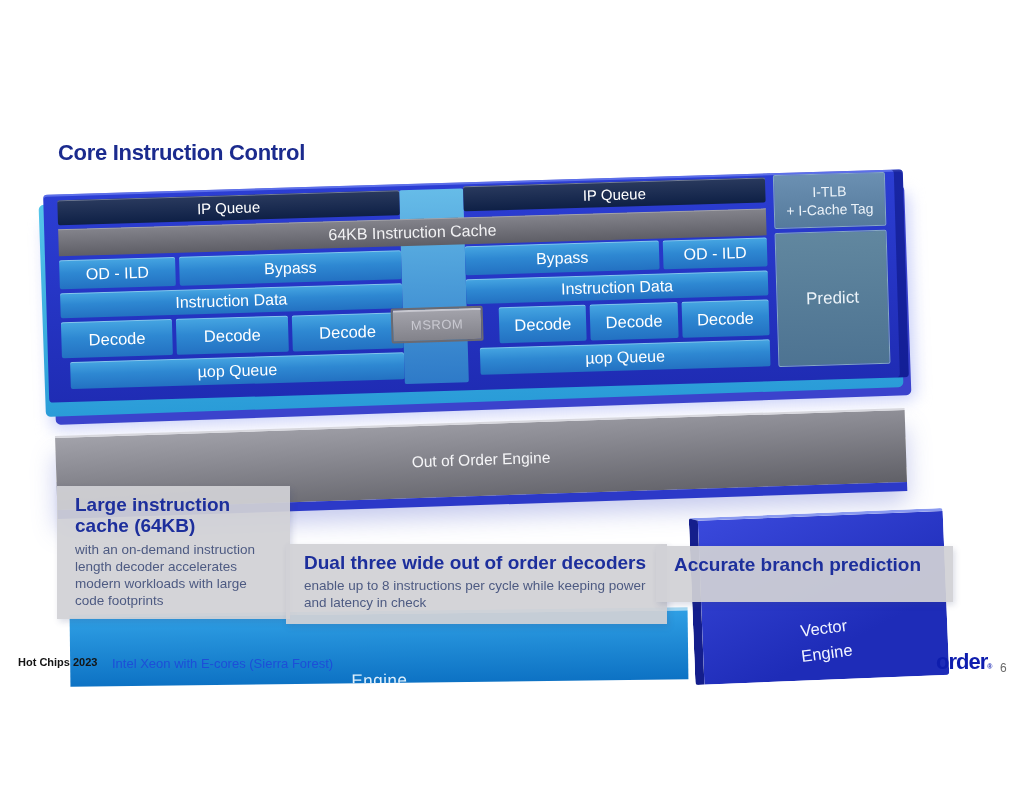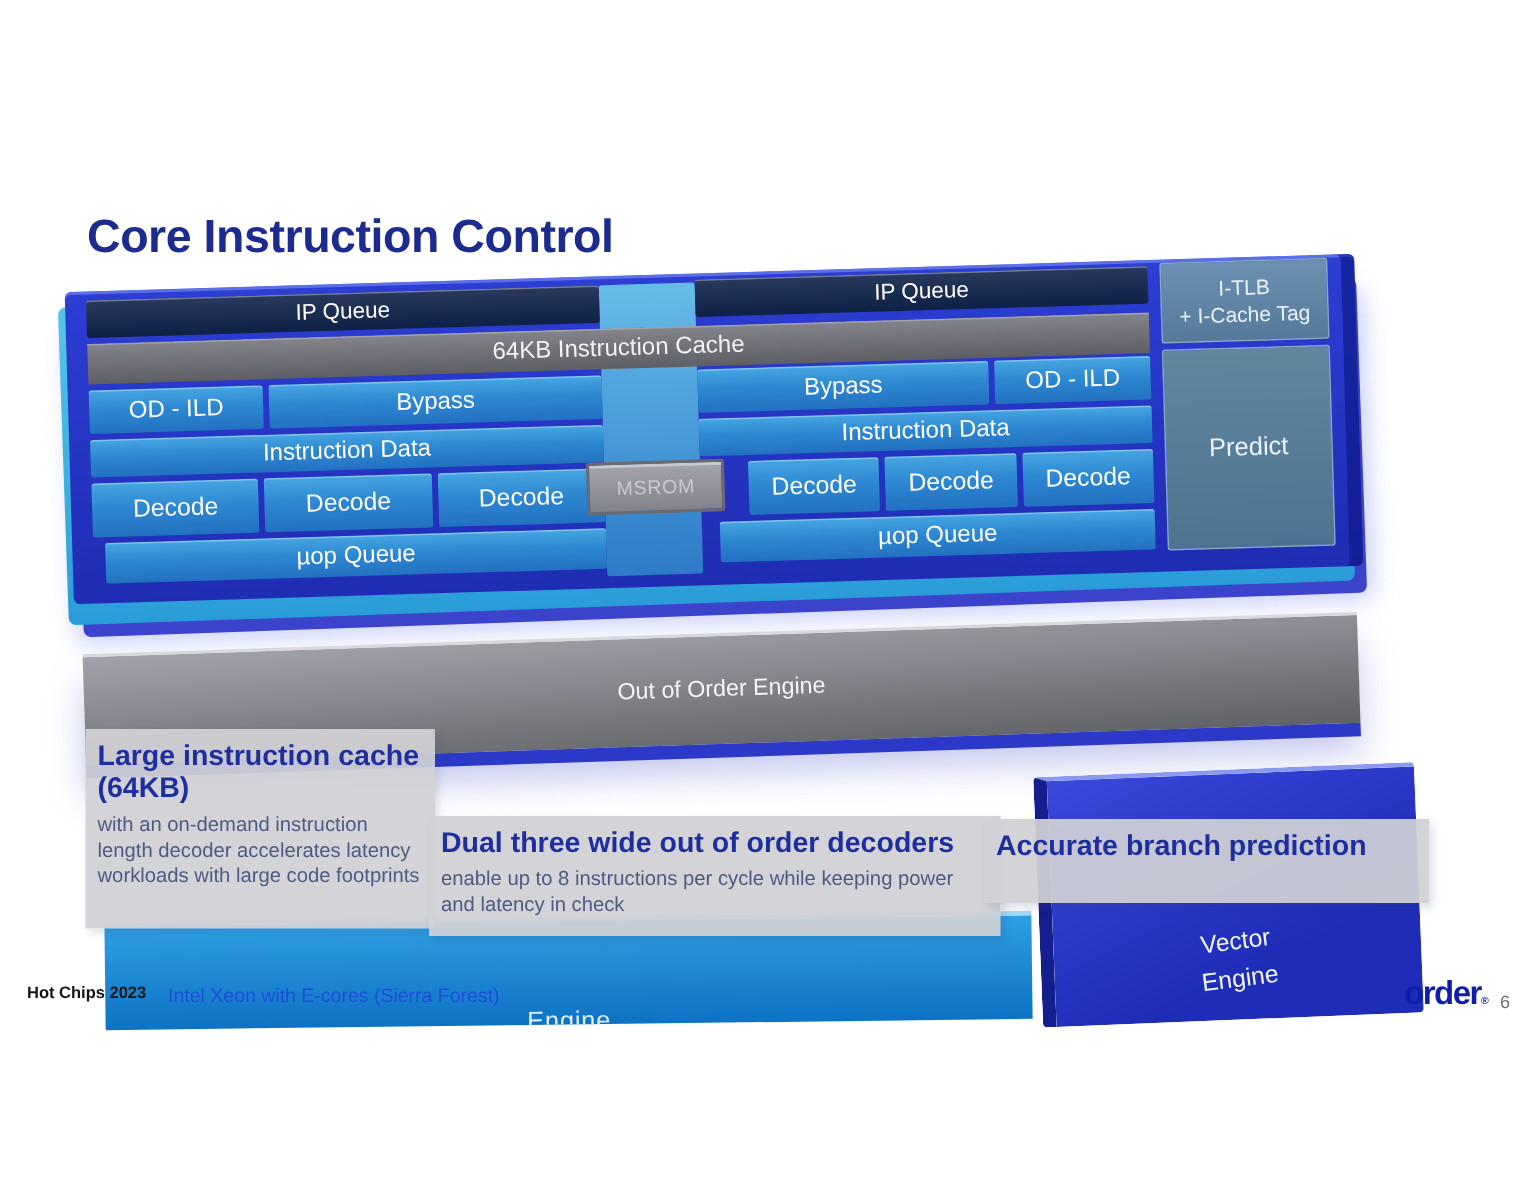--- a/index.html
+++ b/index.html
@@ -4,21 +4,21 @@
 <style>
   html,body{margin:0;padding:0;background:#ffffff;}
   .slide{
     position:relative;width:1024px;height:791px;background:#ffffff;overflow:hidden;
     font-family:"Liberation Sans", sans-serif;
   }
   .abs{position:absolute;}
 
   
   .title{
-    left:58px;top:140px;font-size:31px;font-weight:bold;color:#1b2b8e;letter-spacing:-0.3px;
+    left:58px;top:140px;font-size:22px;font-weight:bold;color:#1b2b8e;letter-spacing:-0.3px;
   }
 
   
   .stack-glow{left:48px;top:208px;width:864px;height:206px;background:#c6cdf8;filter:blur(8px);
     transform:rotate(-2deg);border-radius:6px;z-index:0;}
   .stack-purple{left:52px;top:200px;width:856px;height:210px;background:#3b43cc;
     transform:rotate(-2deg);border-radius:5px;z-index:0;}
   .stack-cyan{left:42px;top:190px;width:858px;height:212px;
     background:linear-gradient(180deg,#55c6ea,#2a9cd8);transform:rotate(-2deg);border-radius:5px;z-index:0;}
 
@@ -98,21 +98,21 @@
     left:692px;top:513px;width:254px;height:167px;z-index:1;border-radius:3px;
     background:linear-gradient(155deg,#3a49dc,#1e2cb8 70%);
     border-left:9px solid #141e8c;border-top:3px solid #8a9af0;
     transform:rotate(-2.3deg);box-sizing:border-box;overflow:hidden;
   }
   .vector-label{position:absolute;left:0;right:0;top:100px;text-align:center;
     transform:rotate(-5deg);color:#f2f5ff;font-size:16.5px;line-height:1.5;}
 
   
   .card{
-    background:rgba(209,209,213,.93);z-index:3;padding:8px 8px;box-sizing:border-box;
+    background:rgba(209,209,213,.93);z-index:3;padding:8px 18px;box-sizing:border-box;
     box-shadow:2px 3px 6px rgba(60,70,120,.18);
   }
   .card h3{margin:0 0 4px 0;font-size:19px;color:#1d2f9c;line-height:1.12;font-weight:bold;}
   .card p{margin:0;font-size:13.5px;color:#4d5a82;line-height:1.27;}
   .card-left{left:57px;top:486px;width:233px;height:133px;}
   .card-mid{left:286px;top:544px;width:381px;height:80px;}
   .card-right{left:656px;top:546px;width:297px;height:56px;}
   .nowrap{white-space:nowrap;}
 
   
@@ -198,21 +198,21 @@
 
   <div class="abs vector">
     <div class="vector-label">
       <div>Vector</div>
       <div>Engine</div>
     </div>
   </div>
 
   <div class="abs card card-left">
     <h3>Large instruction cache (64KB)</h3>
-    <p>with an on-demand instruction length decoder accelerates latency workloads with large code footprints</p>
+    <p>with an on-demand instruction length decoder accelerates modern workloads with large code footprints</p>
   </div>
   <div class="abs card card-mid">
     <h3 class="nowrap">Dual three wide out of order decoders</h3>
     <p>enable up to 8 instructions per cycle while keeping power and latency in check</p>
   </div>
   <div class="abs card card-right">
     <h3 class="nowrap">Accurate branch prediction</h3>
   </div>
 
   <div class="abs hotchips">Hot Chips 2023</div>

